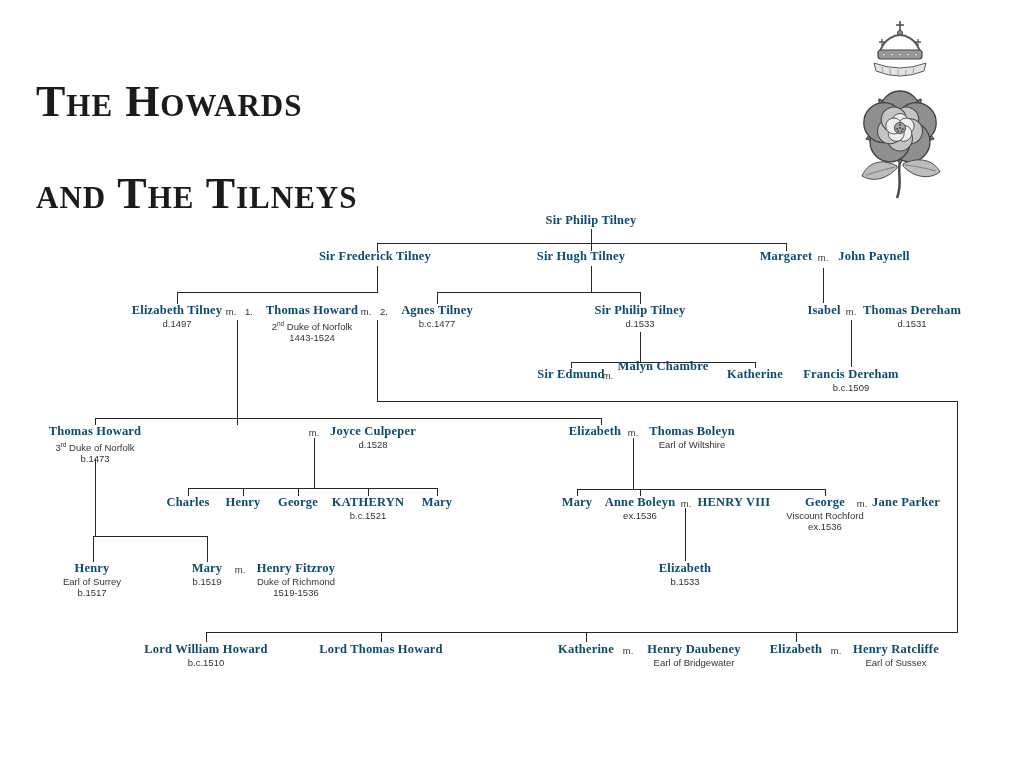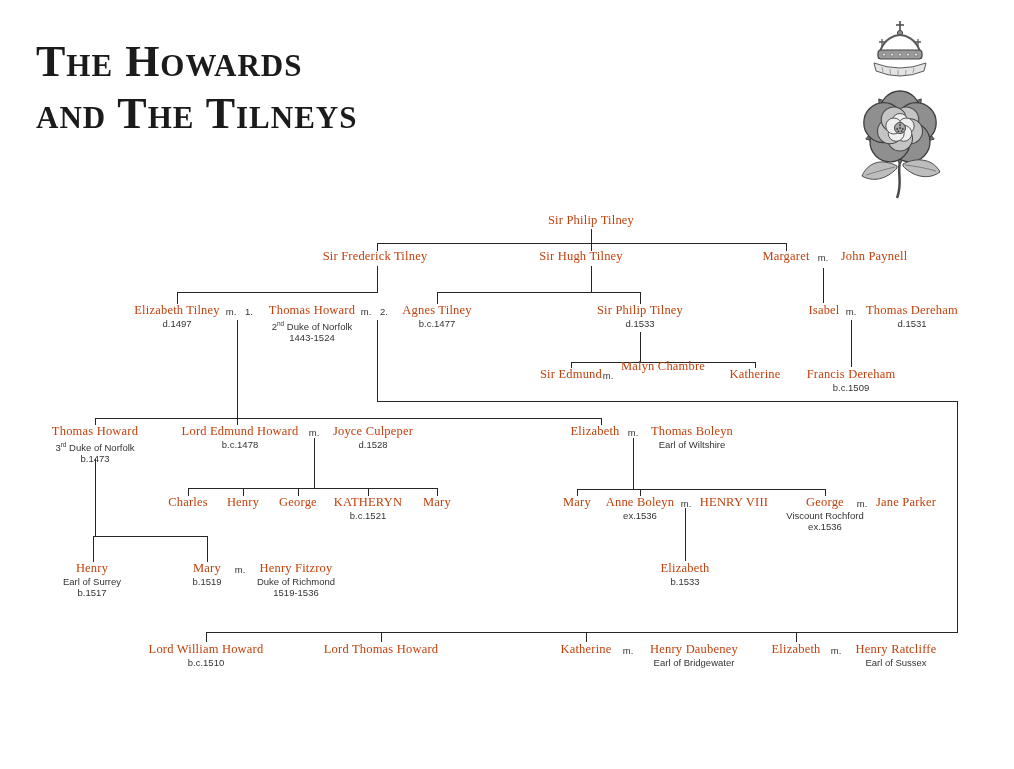--- a/index.html
+++ b/index.html
@@ -1,27 +1,27 @@
 <!DOCTYPE html>
 <html><head>
 <meta charset="utf-8">
 <style>
   html,body{margin:0;padding:0;background:#fff;}
   .canvas{position:relative;width:1014px;height:769px;background:#ffffff;overflow:hidden;
           font-family:"Liberation Sans",sans-serif;}
   .title{position:absolute;left:36px;top:36px;margin:0;font-family:"Liberation Serif",serif;
          font-weight:600;color:#1b1b1b;font-size:44px;line-height:52px;
          font-variant:small-caps;letter-spacing:1px;}
-  .title span{display:block;}
+  .title span{display:block;margin-top:40px;}
   .rose{position:absolute;left:840px;top:16px;width:120px;height:186px;}
   #tree{position:absolute;left:0;top:0;width:1014px;height:769px;}
   .line{position:absolute;background:#262626;}
   .person{position:absolute;width:220px;text-align:center;}
-  .pname{font-family:"Liberation Serif",serif;font-weight:normal;font-size:12.5px;line-height:13.5px;
-         color:#c2410c;letter-spacing:.2px;white-space:nowrap;}
+  .pname{font-family:"Liberation Serif",serif;font-weight:bold;font-size:12.5px;line-height:13.5px;
+         color:#0c4a6e;letter-spacing:.2px;white-space:nowrap;}
   .psub{font-family:"Liberation Sans",sans-serif;font-size:9.5px;line-height:11.5px;color:#333;
         white-space:nowrap;}
   .psub sup{font-size:6.5px;}
   .mlabel{position:absolute;width:30px;text-align:center;font-family:"Liberation Sans",sans-serif;
           font-size:9.5px;line-height:12px;color:#333;}
 </style>
 </head>
 <body>
 
 <div class="canvas">
@@ -190,24 +190,20 @@
       </div>
       <div class="person" style="left: 741px; top: 368px;">
         <div class="pname">Francis Dereham</div>
         <div class="psub">b.c.1509</div>
       </div>
       <div class="person" style="left: -15px; top: 425px;">
         <div class="pname">Thomas Howard</div>
         <div class="psub">3<sup>rd</sup> Duke of Norfolk</div>
         <div class="psub">b.1473</div>
       </div>
-      <div class="person" style="left: 130px; top: 425px;">
-        <div class="pname">Lord Edmund Howard</div>
-        <div class="psub">b.c.1478</div>
-      </div>
       <div class="person" style="left: 263px; top: 425px;">
         <div class="pname">Joyce Culpeper</div>
         <div class="psub">d.1528</div>
       </div>
       <div class="person" style="left: 485px; top: 425px;">
         <div class="pname">Elizabeth</div>
       </div>
       <div class="person" style="left: 582px; top: 425px;">
         <div class="pname">Thomas Boleyn</div>
         <div class="psub">Earl of Wiltshire</div>

